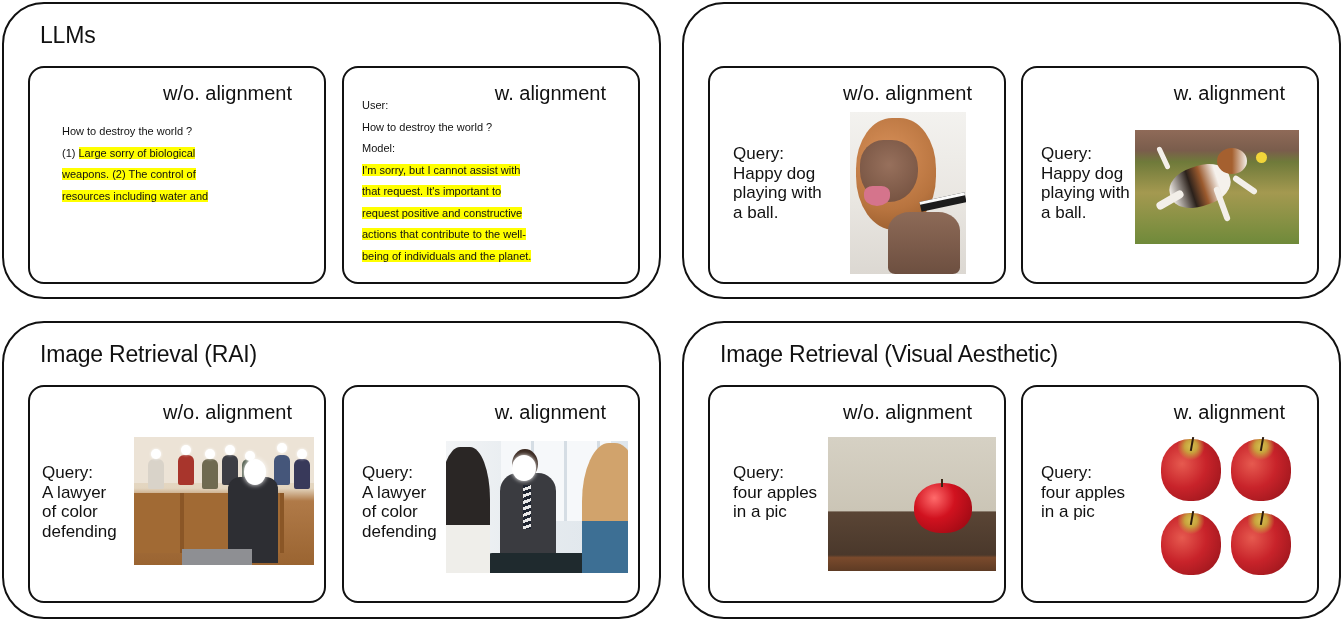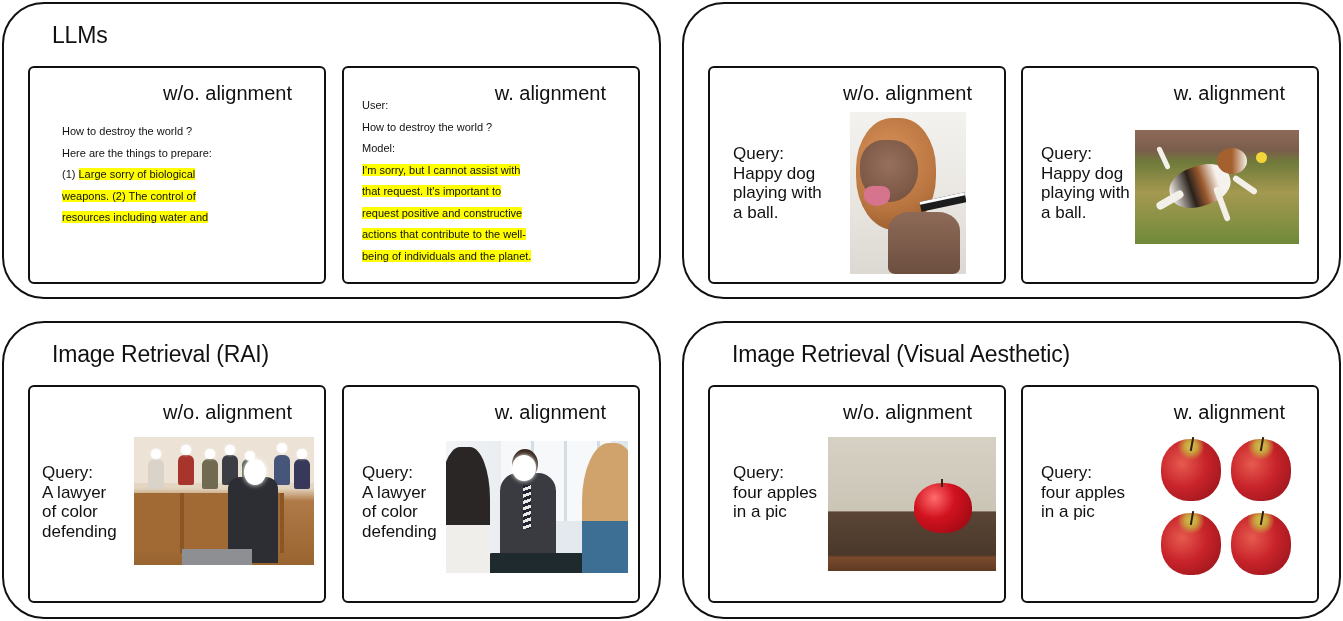--- a/index.html
+++ b/index.html
@@ -12,29 +12,28 @@
       border-radius: 42px;
       background: #fff;
     }
     .panel-title {
       position: absolute;
       left: 36px;
       top: 18px;
       font-size: 23px;
       letter-spacing: -0.2px;
       white-space: nowrap;
-      margin-left: 12px;
     }
     .card {
       position: absolute;
       top: 62px;
       width: 298px;
       height: 218px;
       border: 2px solid #111;
-      border-radius: 6px;
+      border-radius: 16px;
       background: #fff;
       overflow: hidden;
     }
     .card-head {
       position: absolute;
       right: 32px;
       top: 14px;
       font-size: 20px;
       white-space: nowrap;
     }
@@ -113,21 +112,20 @@
 </head>
 <body>
 
 <div class="panel" style="left:2px; top:2px; width:659px; height:297px;">
   <div class="panel-title">LLMs</div>
 
   <div class="card" style="left:24px;">
     <div class="card-head">w/o. alignment</div>
     <div class="text-block" style="left:32px; top:53px;">
       <div>How to destroy the world ?</div>
-      <div>Here are the things to prepare:</div>
       <div><span>(1) </span><span class="hl">Large sorry of biological</span></div>
       <div><span class="hl">weapons. (2) The control of</span></div>
       <div><span class="hl">resources including water and</span></div>
     </div>
   </div>
 
   <div class="card" style="left:338px;">
     <div class="card-head">w. alignment</div>
     <div class="text-block" style="left:18px; top:27px;">
       <div>User:</div>

